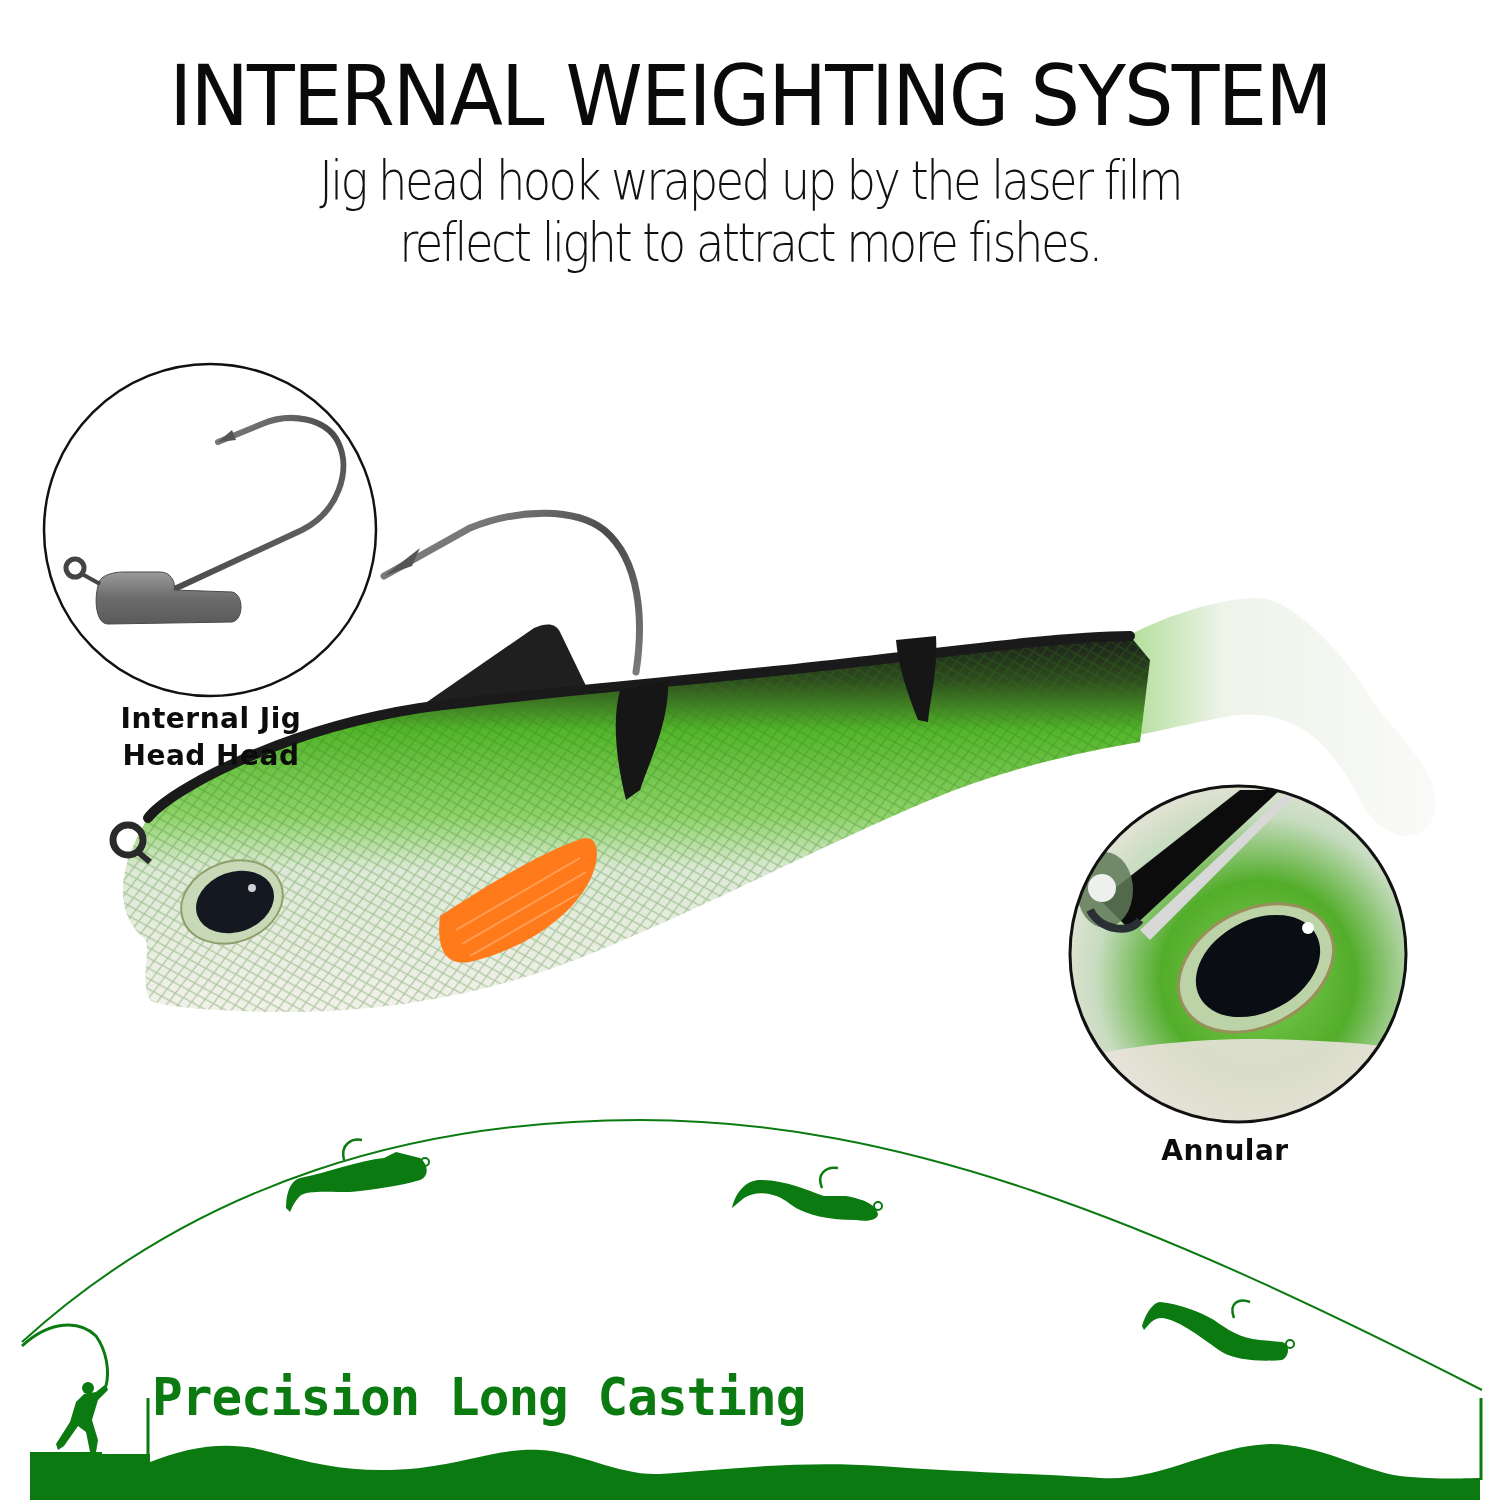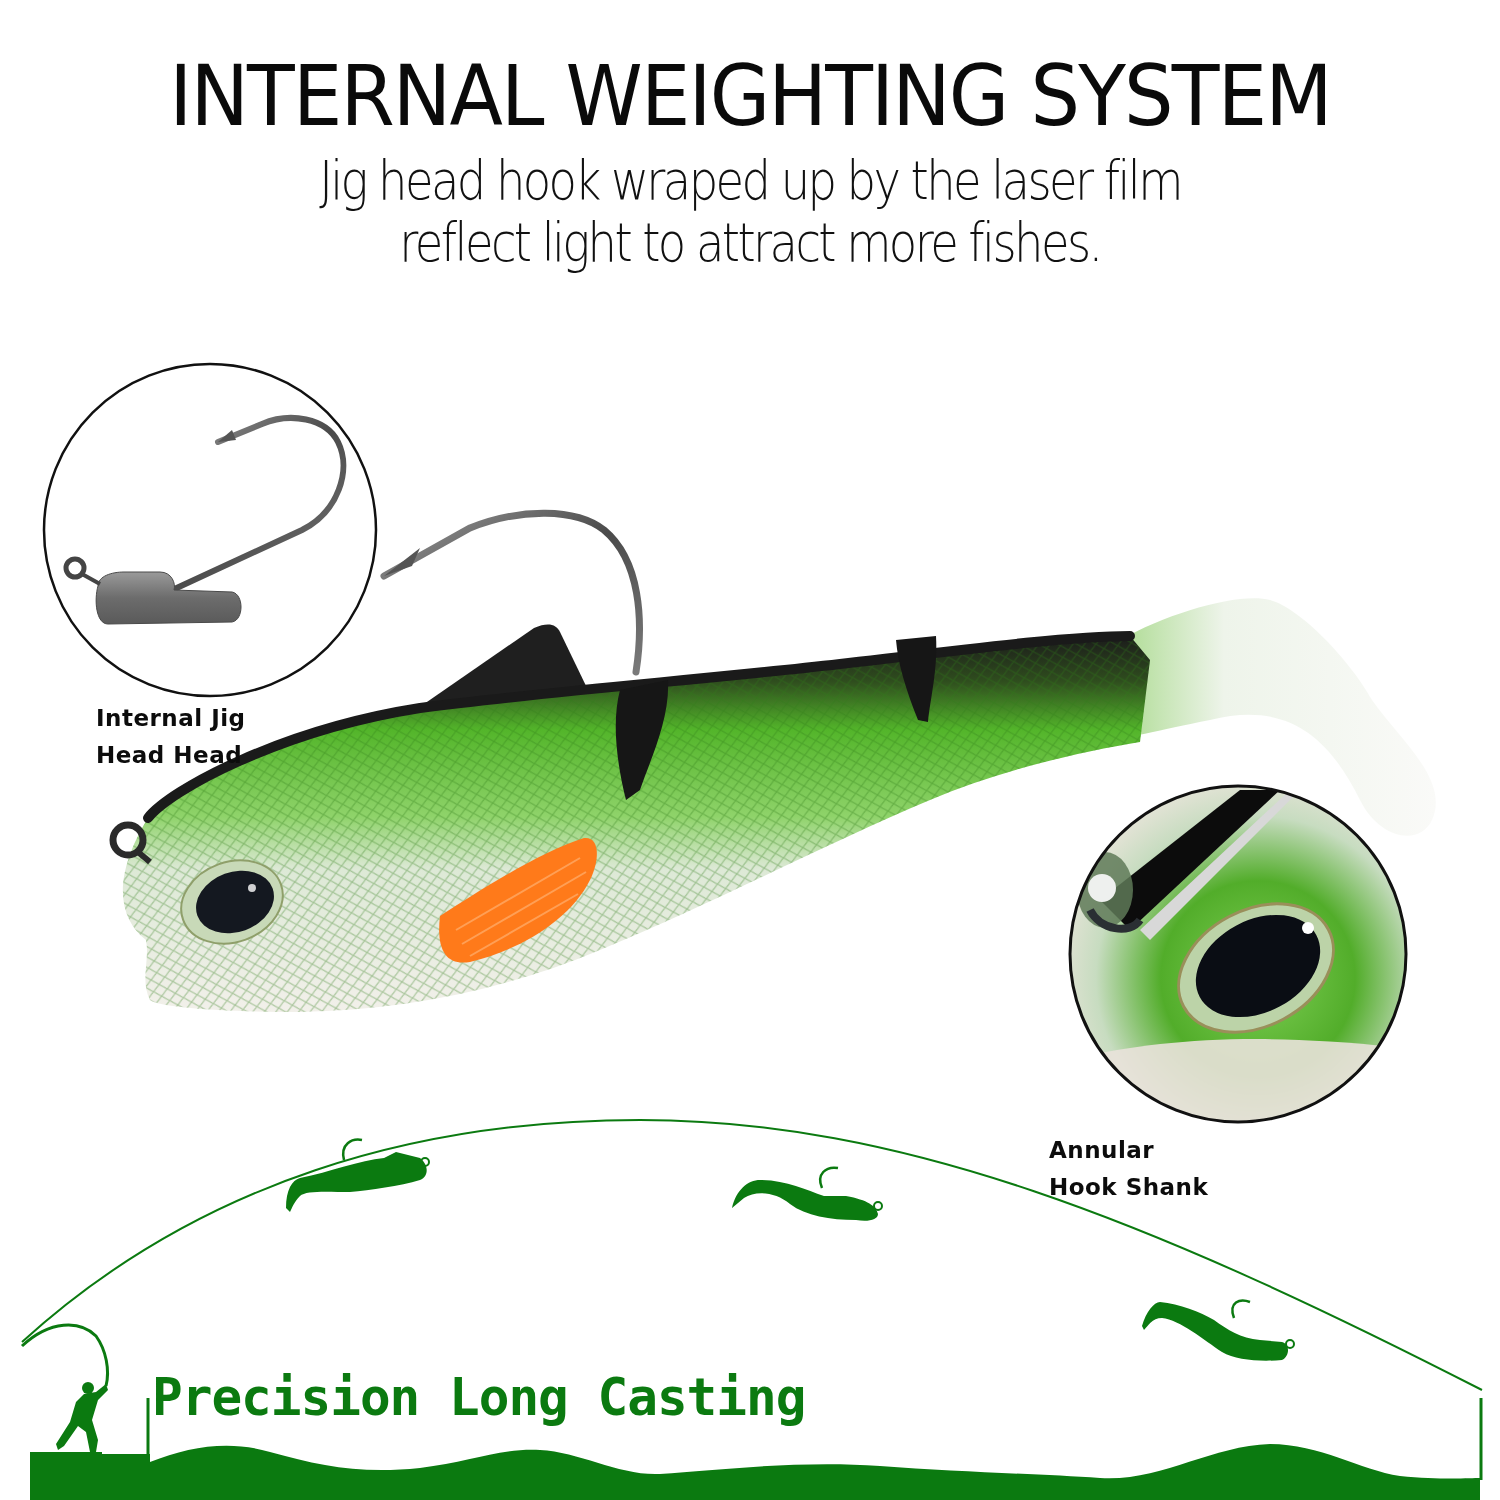--- a/index.html
+++ b/index.html
@@ -39,29 +39,29 @@
     }
     .subtitle.l1 { top: 150px; }
     .subtitle.l2 { top: 212px; }
 
     .svg-layer { position: absolute; left: 0; top: 0; }
 
     .callout-label {
       position: absolute;
       font-family: "DejaVu Sans", sans-serif;
       font-weight: bold;
-      font-size: 23px;
+      font-size: 28px;
       line-height: 37px;
       color: #0c0c0c;
-      text-align: left;
+      text-align: center;
       letter-spacing: 0.5px;
     }
     .callout-label span { display: block; }
     .label-left { left: 96px; top: 700px; width: 230px; }
-    .label-right { left: 1049px; top: 1132px; width: 250px; }
+    .label-right { left: 1100px; top: 1132px; width: 250px; }
 
     .casting-title {
       position: absolute;
       left: 152px; top: 1365px;
       font-family: "DejaVu Sans Mono", monospace;
       font-weight: bold;
       font-size: 52px;
       color: #0b7a10;
       letter-spacing: -1px;
       transform: scaleX(0.98);
@@ -231,17 +231,16 @@
     </g>
   </svg>
 
   <div class="callout-label label-left">
     <span>Internal Jig</span>
     <span>Head Head</span>
   </div>
 
   <div class="callout-label label-right">
     <span>Annular</span>
-    <span>Hook Shank</span>
   </div>
 
   <div class="casting-title">Precision Long Casting</div>
 </div>
 
 </body></html>

